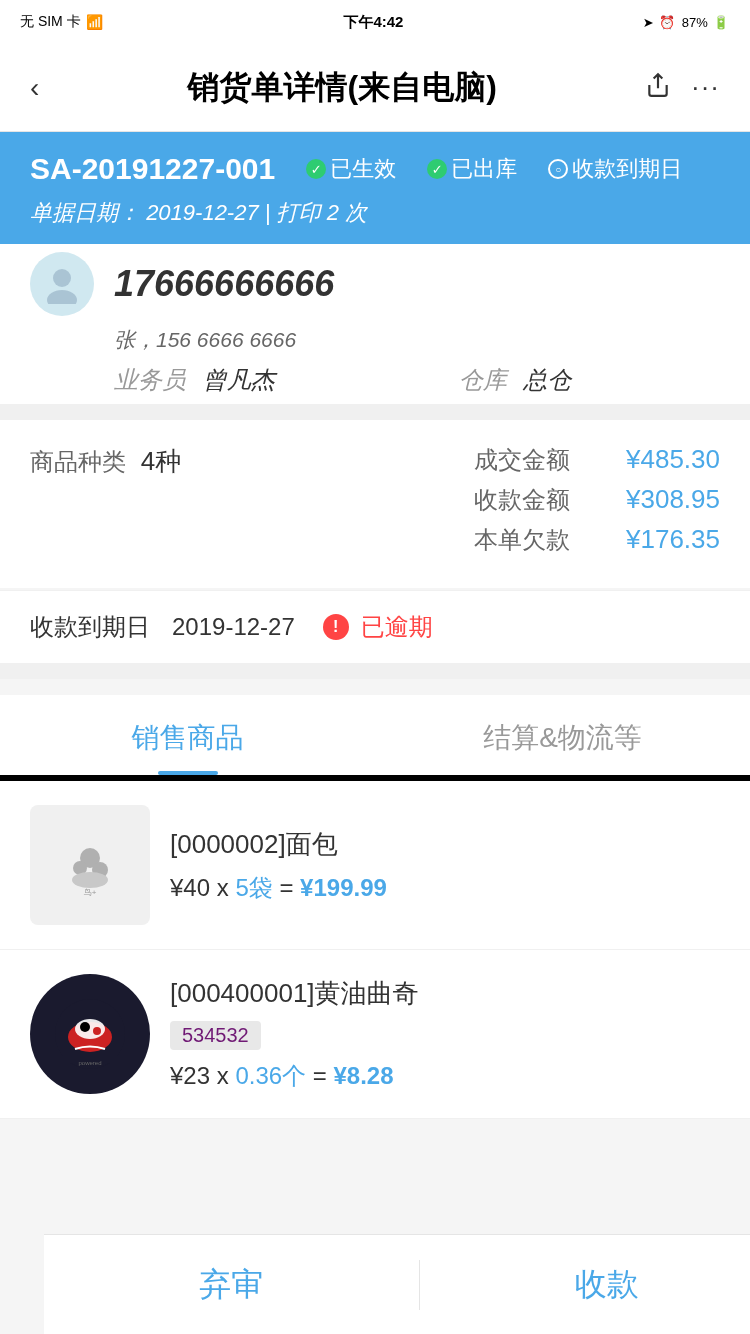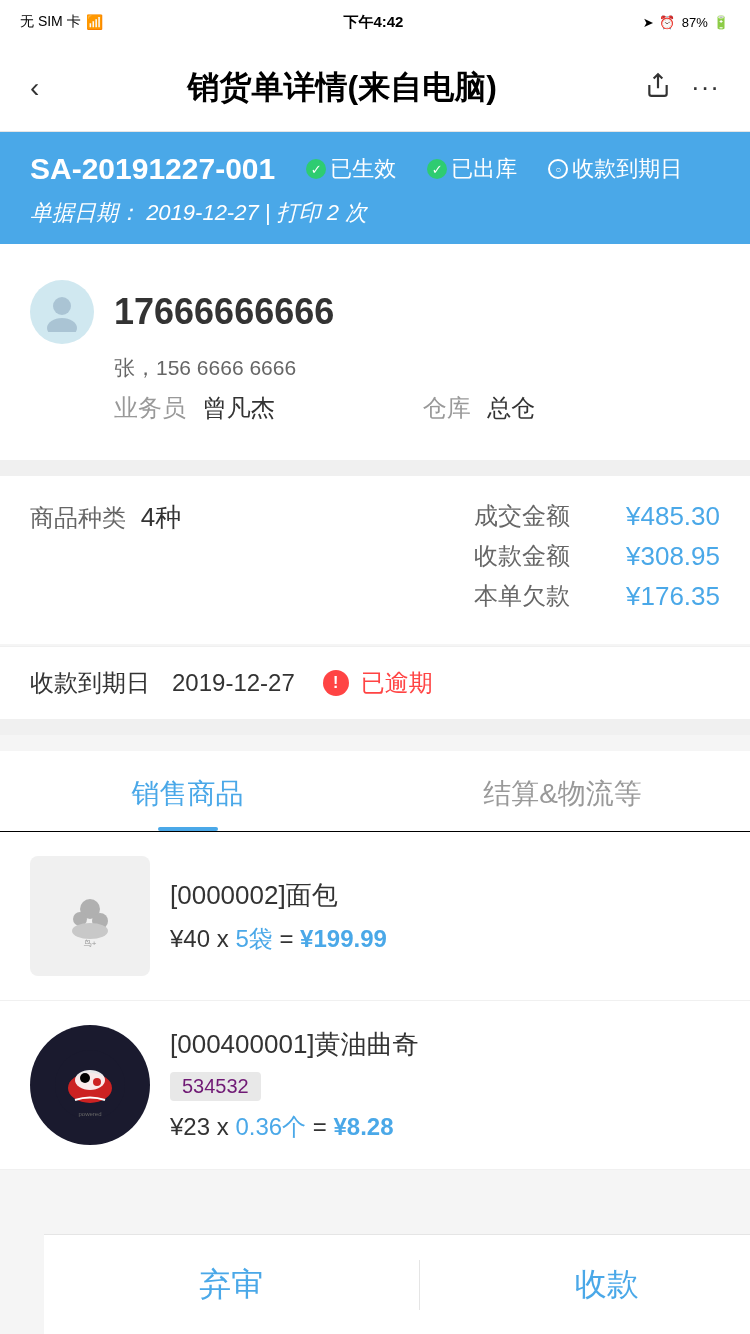--- a/index.html
+++ b/index.html
@@ -101,22 +101,23 @@
     }
     .header-date {
       font-size: 22px;
       color: #fff;
       font-style: italic;
     }
 
     
     .customer-section {
       background: #fff;
-      padding: 36px 30px;
+      padding: 8px 30px;
       margin-top: 0;
+      font-style: italic;
     }
     .customer-row {
       display: flex;
       align-items: center;
       gap: 20px;
       margin-bottom: 10px;
     }
     .avatar {
       width: 64px;
       height: 64px;
@@ -165,21 +166,20 @@
       display: flex;
       justify-content: space-between;
       align-items: flex-start;
     }
     .stats-left { font-size: 24px; color: #666; }
     .stats-left .count { color: #333; font-size: 26px; margin-left: 8px; }
     .stats-right { text-align: right; }
     .stat-item {
       display: flex;
       justify-content: flex-end;
-      align-items: center;
       gap: 30px;
       margin-bottom: 8px;
       font-size: 24px;
     }
     .stat-label { color: #666; }
     .stat-value { color: #4aa8e8; min-width: 120px; text-align: right; font-size: 26px; }
 
     
     .overdue-section {
       background: #fff;
@@ -204,21 +204,21 @@
       font-size: 16px;
       font-weight: bold;
       flex-shrink: 0;
     }
     .overdue-text { color: #ff4444; font-size: 24px; font-family: Liberation Mono, monospace; }
 
     
     .tabs {
       background: #fff;
       display: flex;
-      border-bottom: 1px solid #000000;
+      border-bottom: 6px solid #000000;
       margin-top: 16px;
     }
     .tab {
       flex: 1;
       text-align: center;
       padding: 24px 0 18px;
       font-size: 28px;
       color: #999;
       position: relative;
       cursor: pointer;
@@ -373,21 +373,21 @@
       </svg>
     </div>
     <span class="customer-name">17666666666</span>
   </div>
   <div class="customer-sub">张，156 6666 6666</div>
   <div class="customer-meta">
     <span>
       <span class="meta-label">业务员</span>
       <span>曾凡杰</span>
     </span>
-    <span style="margin-left:64px;">
+    <span style="margin-left:100px;">
       <span class="meta-label">仓库</span>
       <span>总仓</span>
     </span>
   </div>
 </div>
 
 <div class="divider"></div>
 
 <div class="stats-section">
   <div class="stats-row">

